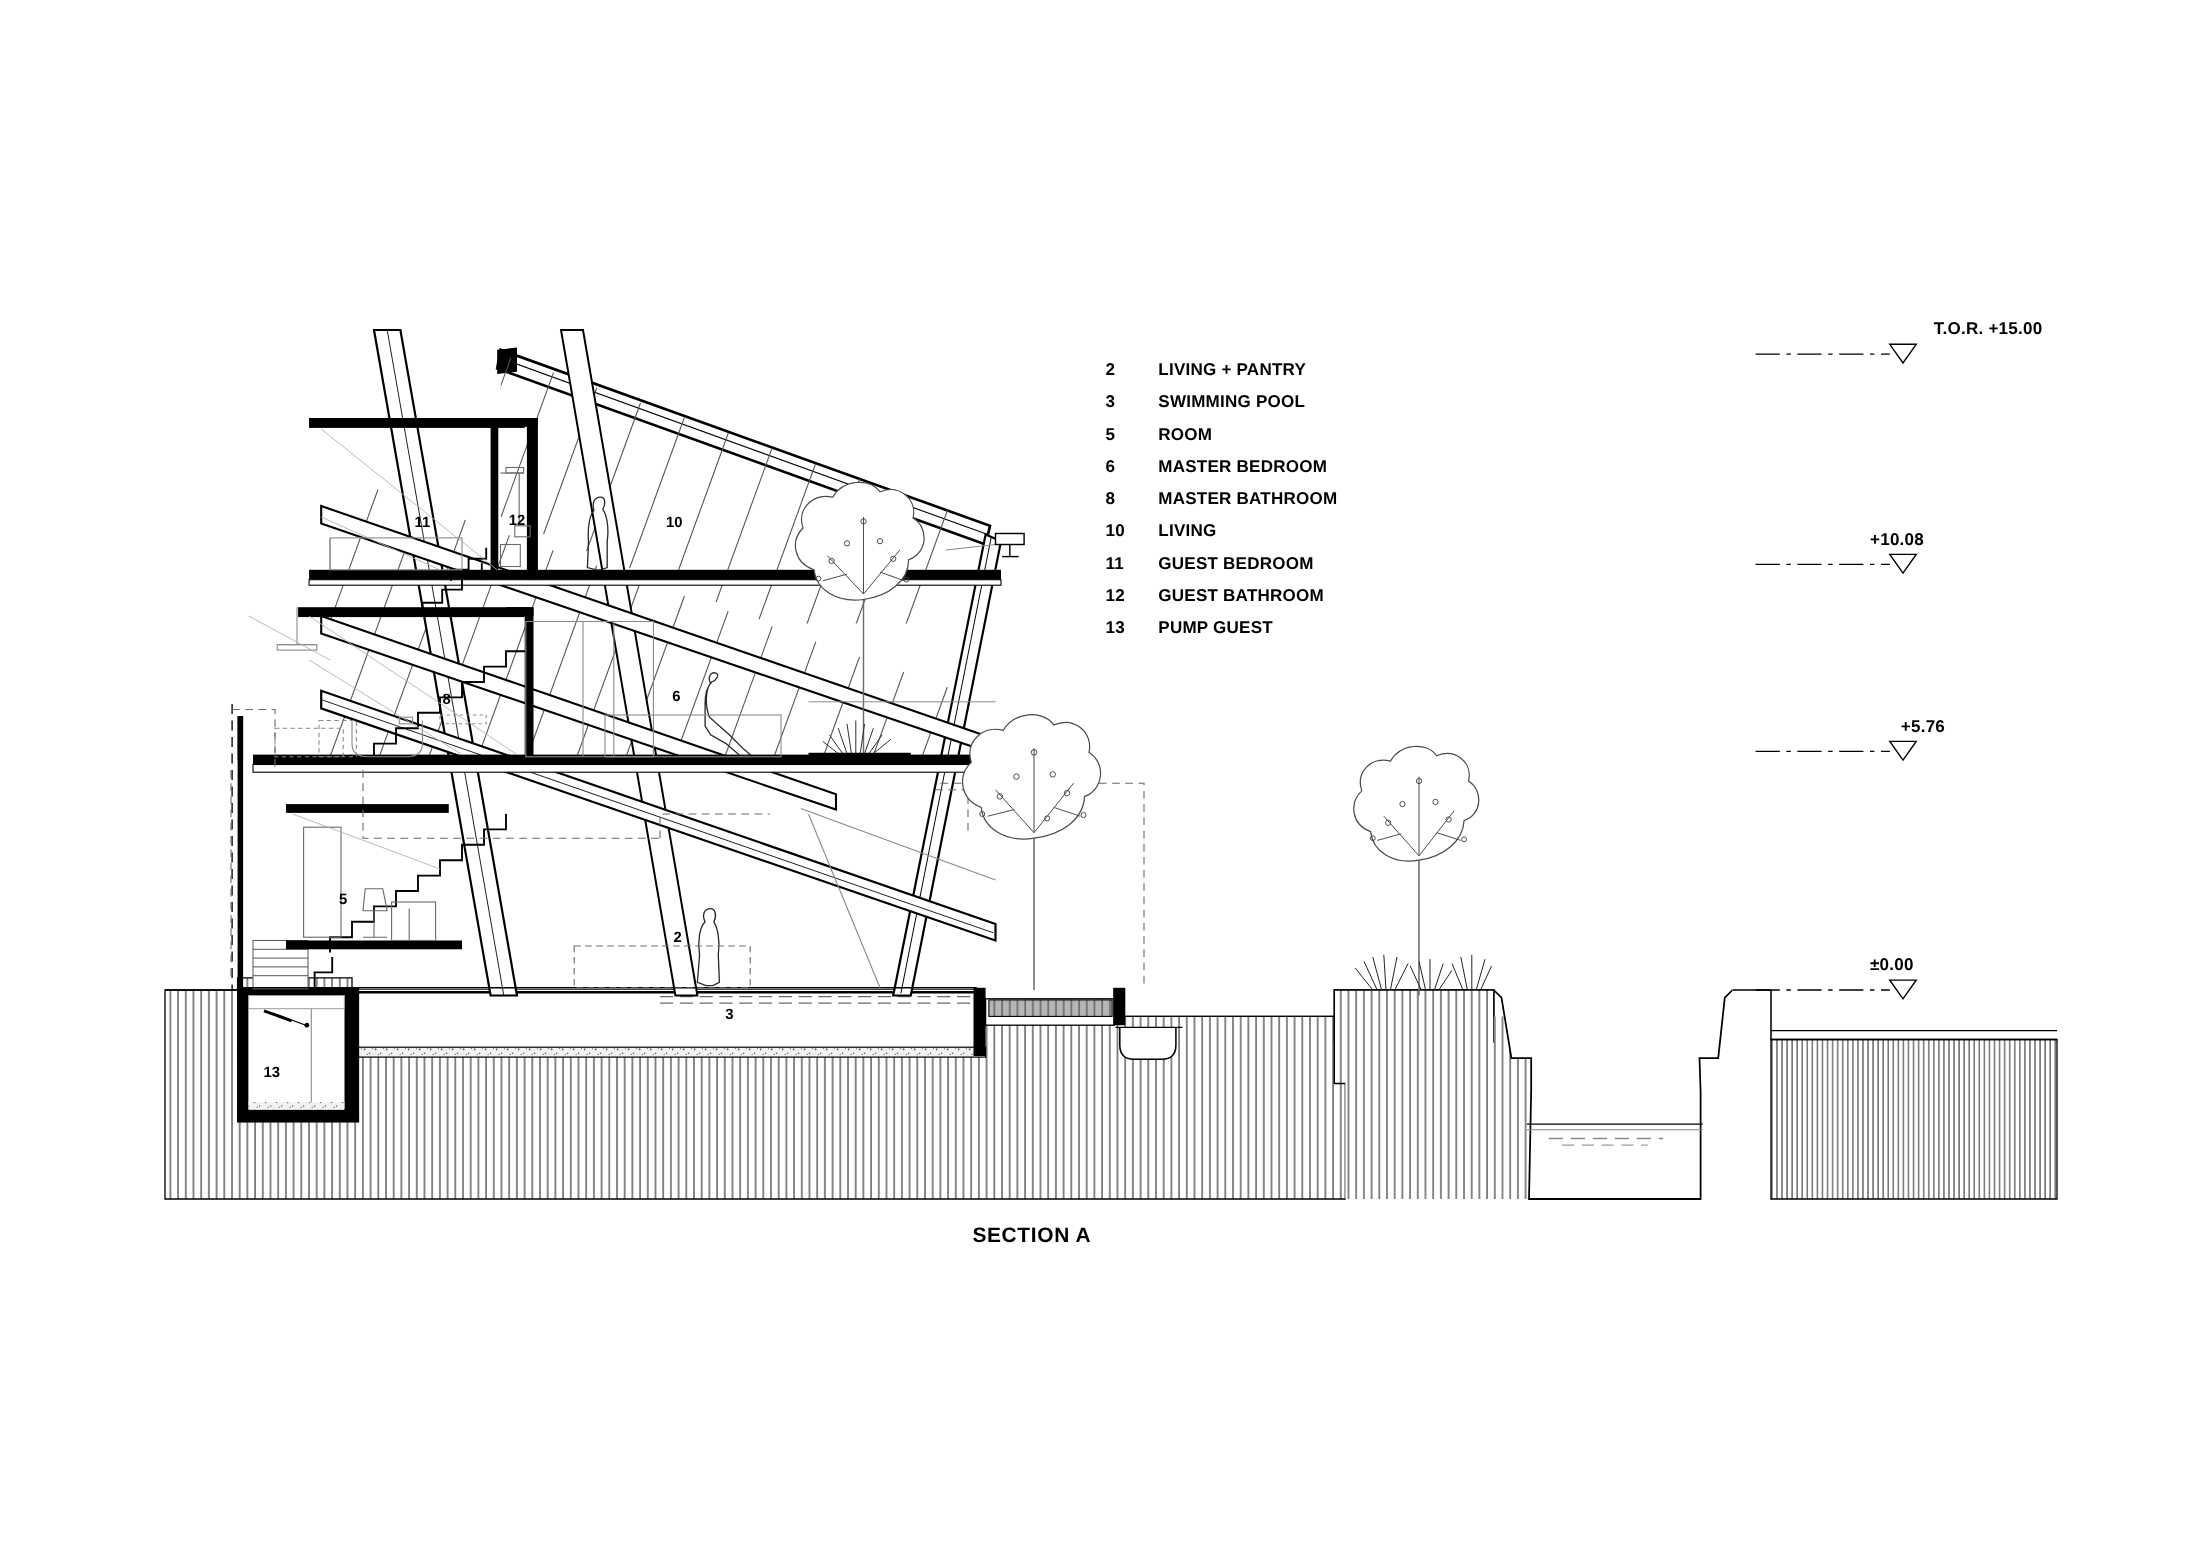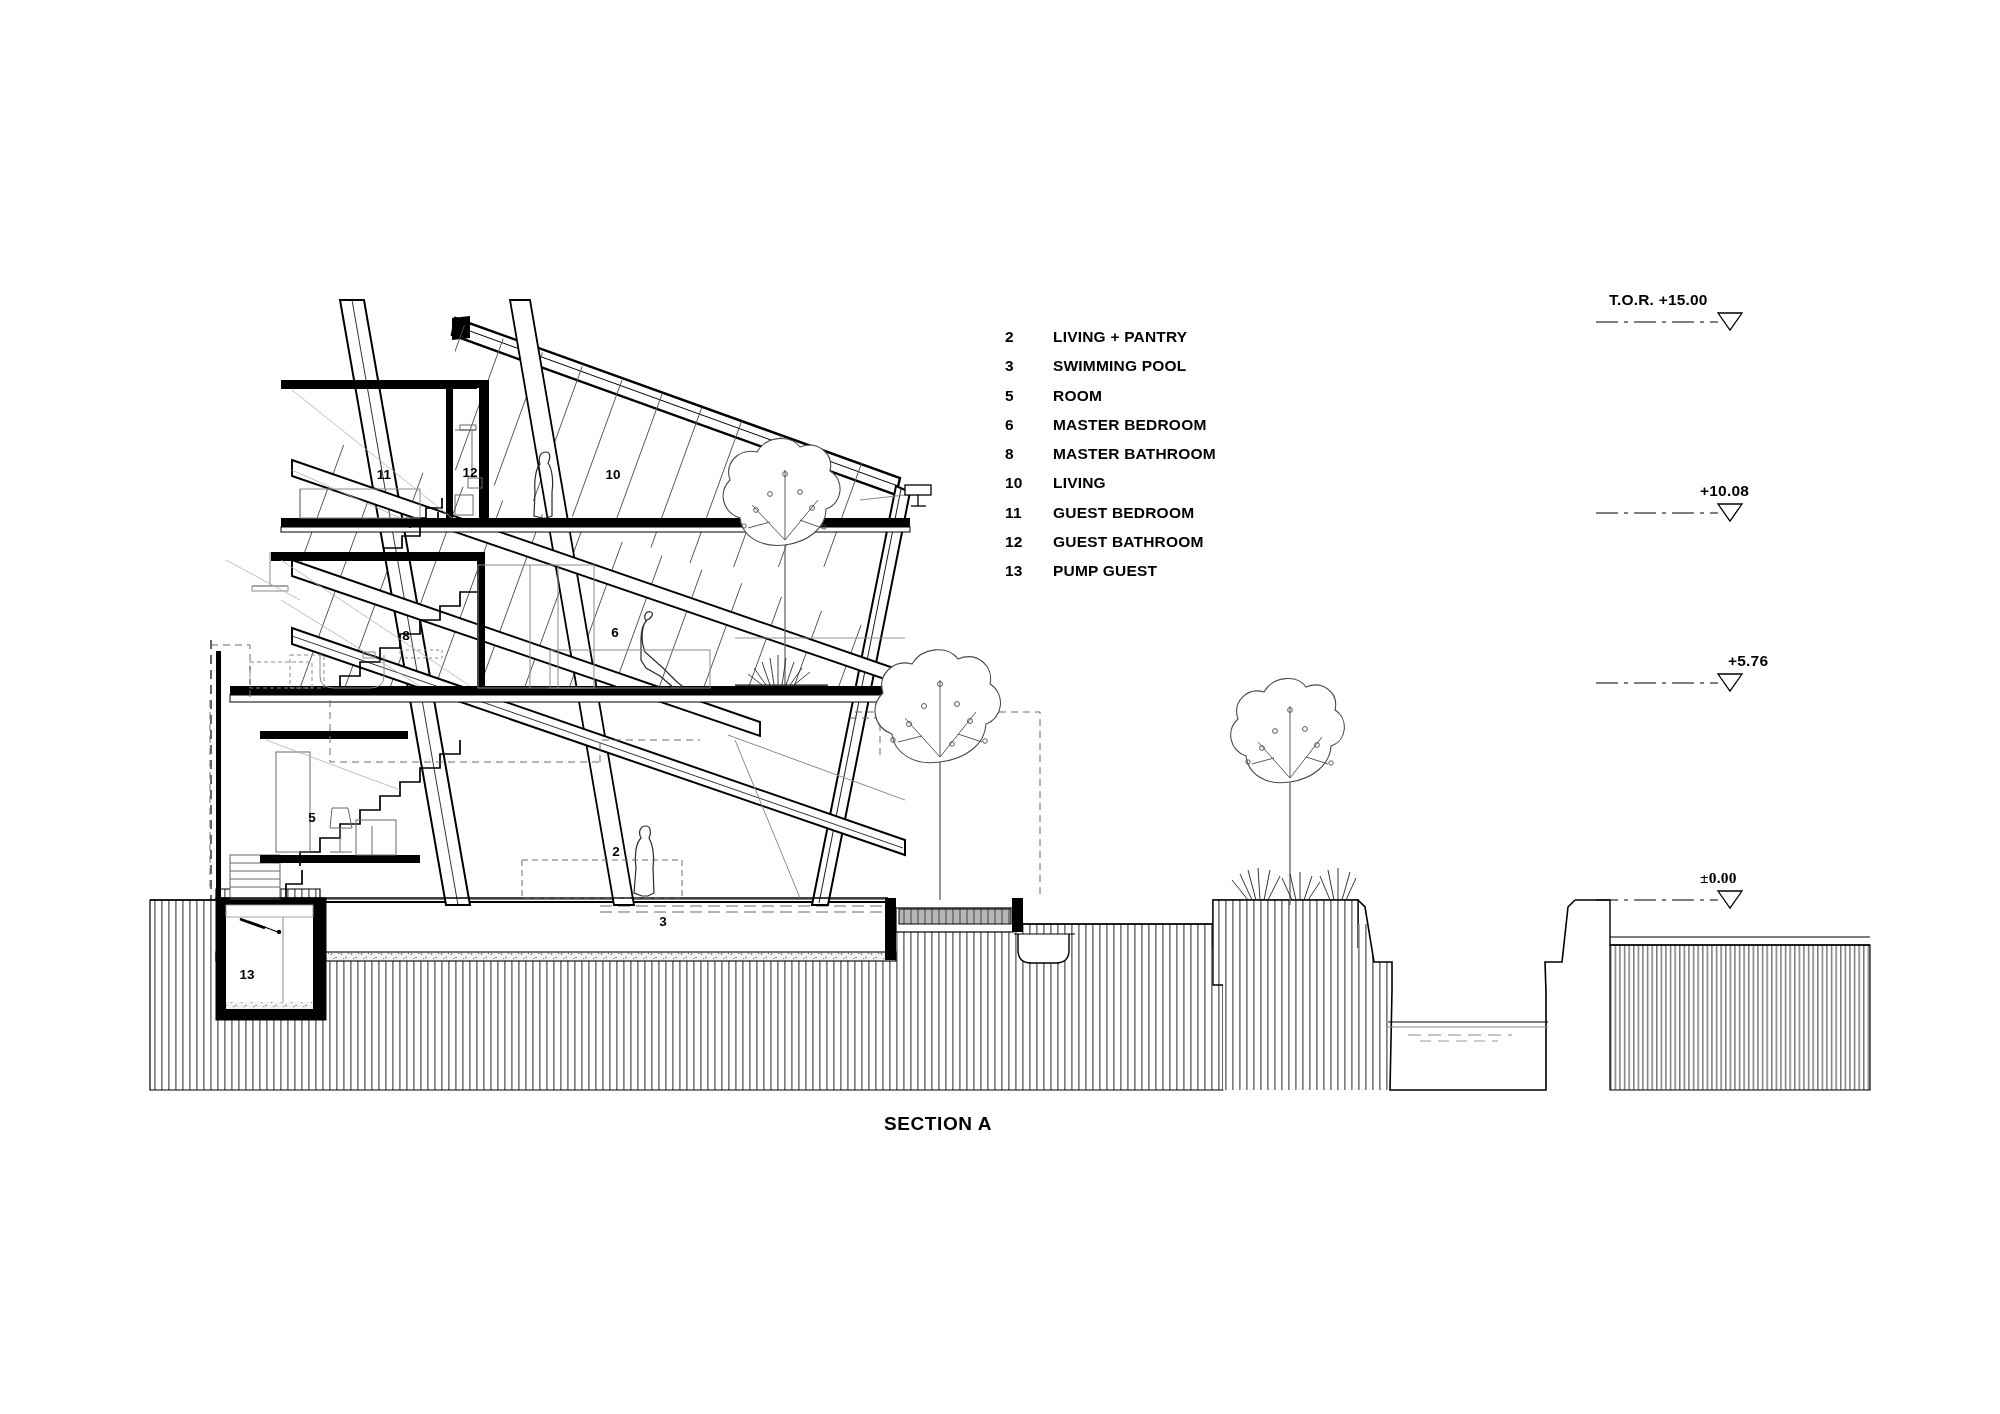--- a/index.html
+++ b/index.html
@@ -576,20 +576,20 @@
     <div class="legend-row">
       <span class="legend-num">12</span>
       <span class="legend-label">GUEST BATHROOM</span>
     </div>
     <div class="legend-row">
       <span class="legend-num">13</span>
       <span class="legend-label">PUMP GUEST</span>
     </div>
   </div>
 
-  <div class="level-text" style="left:1609px; top:291px;">T.O.R. +15.00</div>
+  <div class="level-text" style="left:1758px; top:291px;">T.O.R. +15.00</div>
   <div class="level-text" style="left:1700px; top:482px;">+10.08</div>
   <div class="level-text" style="left:1700px; top:652px;margin-left:28px;">+5.76</div>
-  <div class="level-text" style="left:1700px; top:869px;font-family:Liberation Serif, serif;">±0.00</div>
+  <div class="level-text" style="left:1700px; top:869px;">±0.00</div>
 
   <div id="section-title">SECTION A</div>
 
 </div>
 
 </body></html>

